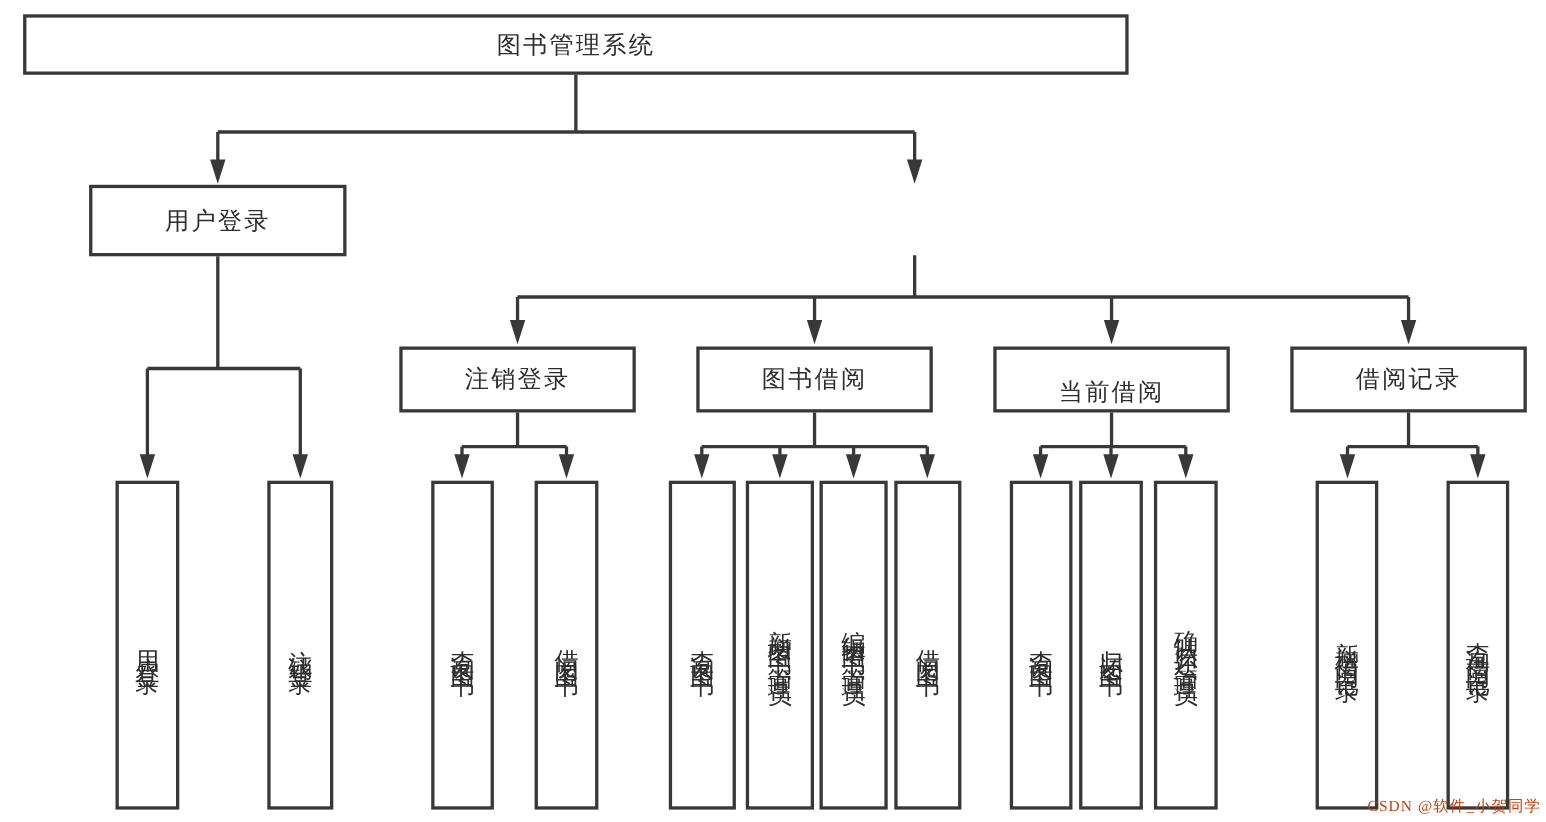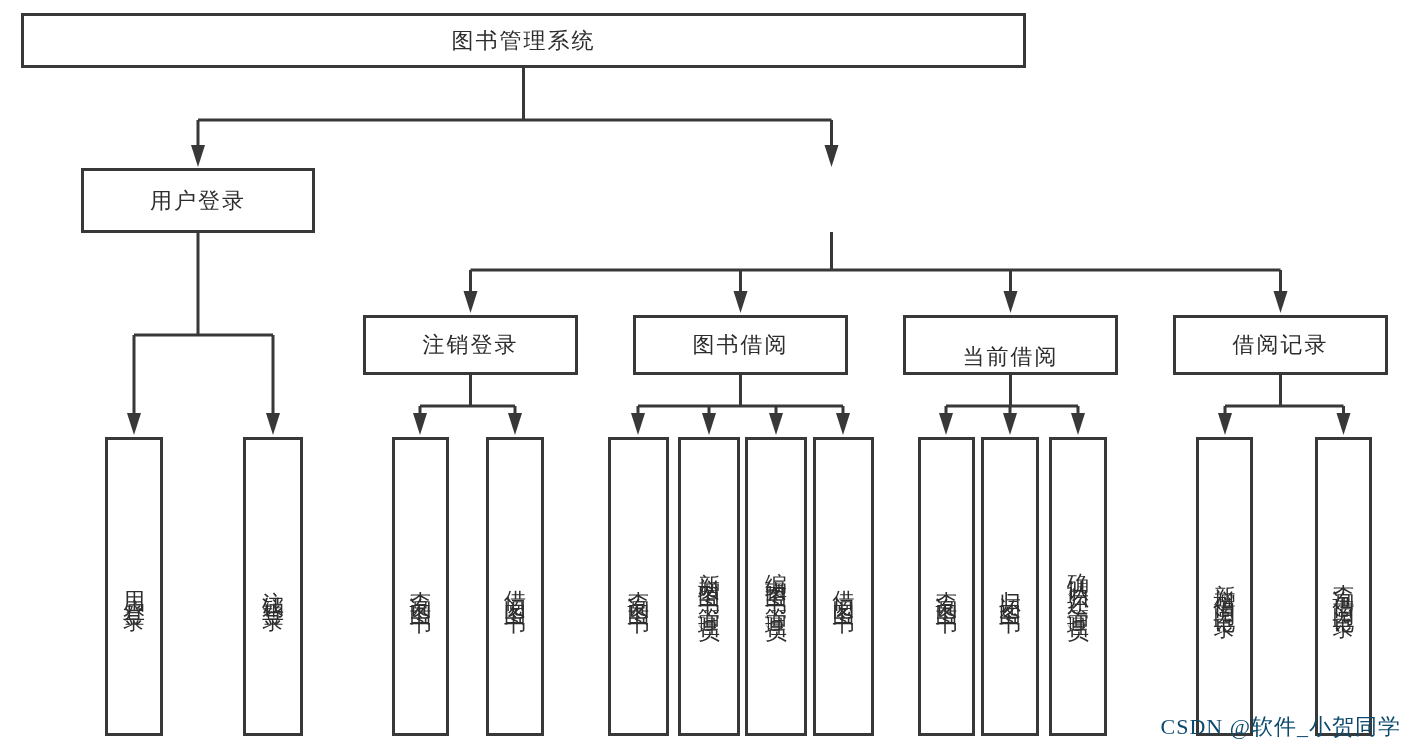--- a/index.html
+++ b/index.html
@@ -32,23 +32,23 @@
     text-orientation:mixed;
     font-size:22px;
     letter-spacing:7px;
     line-height:1;
     color:#2d2d2d;
   }
   .watermark{
     position:absolute;
     right:4px;
     bottom:5px;
-    font-size:22px;
+    font-size:14px;
     letter-spacing:1px;
-    color:#0c4a6e;
+    color:#c2410c;
     white-space:nowrap;
   }
 </style>
 </head>
 <body>
 
 <div class="stage">
 
   <svg class="wires" width="1405" height="747" viewBox="0 0 1405 747" xmlns="http://www.w3.org/2000/svg">
     <g stroke="#383838" stroke-width="3" fill="none">

